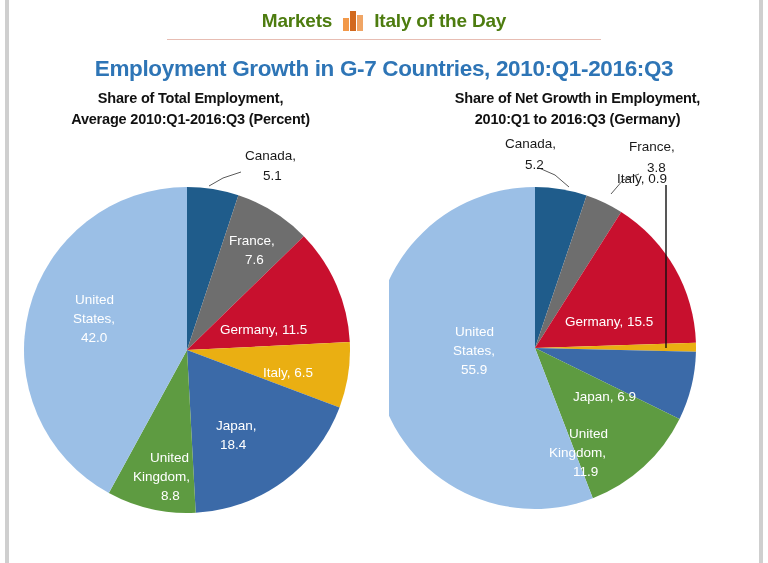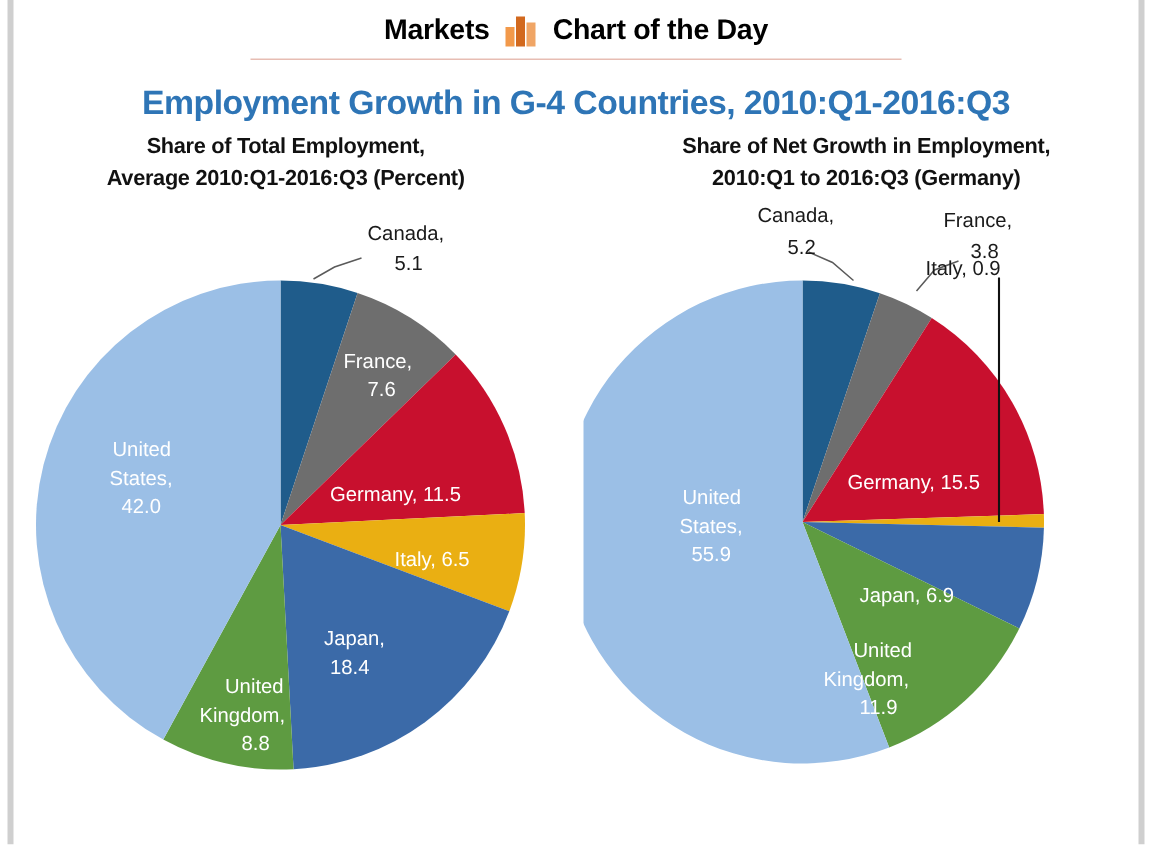--- a/index.html
+++ b/index.html
@@ -36,21 +36,21 @@
     top: 6px; left: 0; right: 0;
     height: 30px;
     display: flex;
     align-items: center;
     justify-content: center;
     gap: 11px;
   }
   .banner-word {
     font-size: 19px;
     font-weight: bold;
-    color: #000000;
+    color: #4d7c0f;
     letter-spacing: -0.2px;
   }
   .logo-bars {
     display: flex;
     align-items: flex-end;
     gap: 1px;
     height: 20px;
   }
   .logo-bars i { display: block; width: 6px; }
   .logo-bars i:nth-child(1) { height: 13px; background: #F2994A; }
@@ -131,25 +131,25 @@
   <div class="edge-left"></div>
   <div class="edge-right"></div>
 
   <div class="banner">
     <span class="banner-word">Markets</span>
     <span class="logo-bars">
       <i></i>
         <i></i>
         <i></i>
     </span>
-    <span class="banner-word">Chart of the Day</span>
+    <span class="banner-word">Italy of the Day</span>
   </div>
   <div class="banner-rule"></div>
 
-  <div class="main-title">Employment Growth in G-4 Countries, 2010:Q1-2016:Q3</div>
+  <div class="main-title">Employment Growth in G-7 Countries, 2010:Q1-2016:Q3</div>
 
   <div class="subtitles">
     <div class="sub left">
       <div>Share of Total Employment,</div>
       <div>Average 2010:Q1-2016:Q3 (Percent)</div>
     </div>
     <div class="sub right">
       <div>Share of Net Growth in Employment,</div>
       <div>2010:Q1 to 2016:Q3 (Germany)</div>
     </div>

